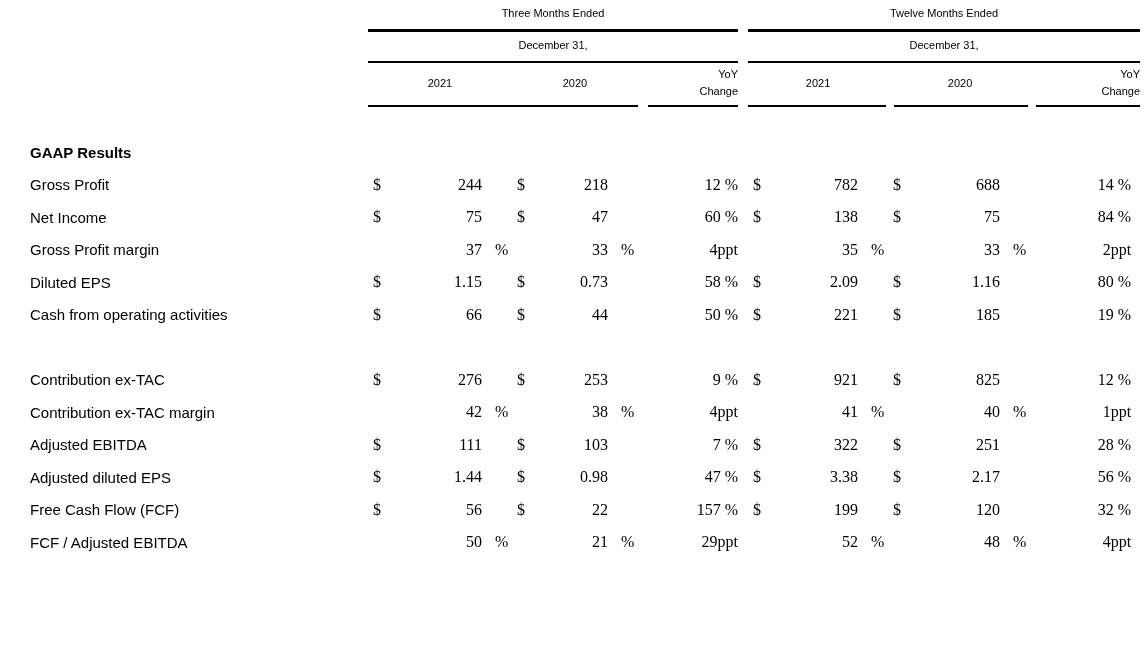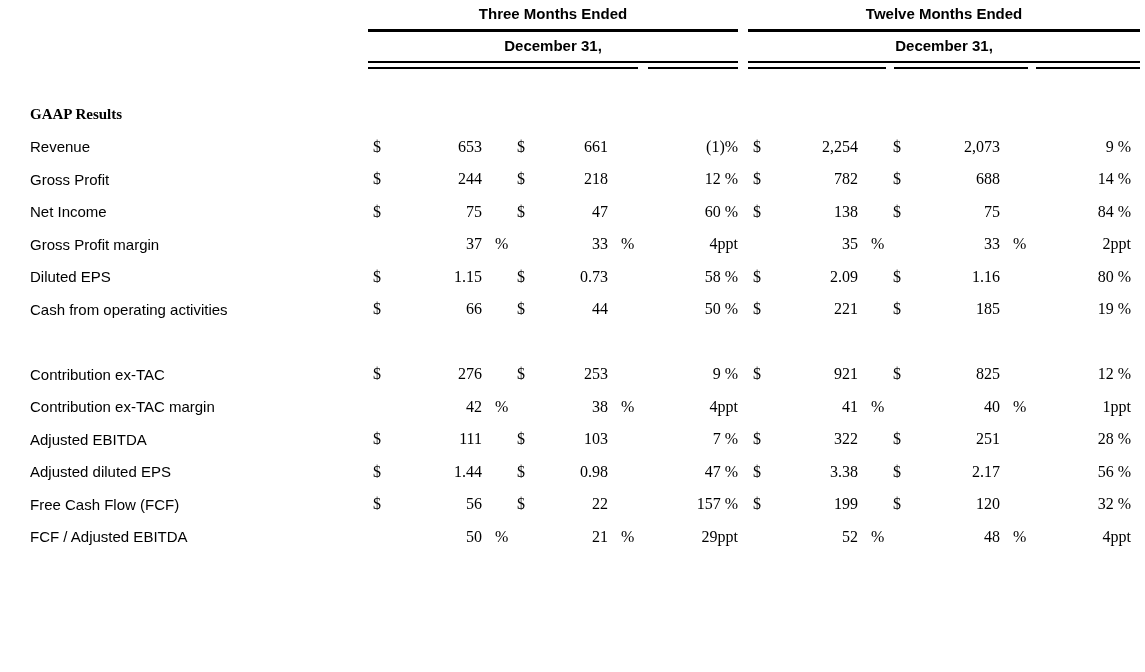--- a/index.html
+++ b/index.html
@@ -11,21 +11,21 @@
   }
   table {
     border-collapse: collapse;
     table-layout: fixed;
     width: 1110px;
     margin-left: 30px;
   }
   td { padding: 0; overflow: hidden; white-space: nowrap; vertical-align: middle; }
 
   
-  thead td { font-weight: bold; font-size: 15px; text-align: center; }
+  thead td { font-weight: normal; font-size: 11px; text-align: center; }
   tr.r-top td   { height: 26px; }
   tr.r-date td  { height: 26px; }
   tr.r-years td { height: 38px; }
   tr.r-note td  { height: 26px; }
   .yoyh { text-align: right; line-height: 17px; }
 
   
   tr.rule-a td, tr.rule-b td { height: 6px; vertical-align: top; }
   tr.rule-c td { height: 8px; vertical-align: top; }
   .rl { background: #000000; height: 2px; }
@@ -33,21 +33,21 @@
   tr.rule-b .rl { height: 2px; margin-top: 3px; }
   tr.rule-c .rl { height: 2px; margin-top: 3px; }
   .inset-l10 { margin-left: 10px; }
   .inset-l6  { margin-left: 6px; margin-right: 4px; }
   .inset-l4  { margin-left: 4px; }
   .inset-r2  { margin-right: 2px; }
 
   
   tbody tr { height: 32.5px; }
   tbody td.label { font-size: 15px; text-align: left; }
-  tbody tr.section td.label { font-weight: bold; font-family: Liberation Serif, serif; }
+  tbody tr.section td.label { font-weight: bold; }
   tbody tr.section sup { font-size: 10px; }
   td.cur, td.num, td.sfx, td.yoy {
     font-family: "Liberation Serif", serif;
     font-size: 16px;
   }
   td.cur { text-align: left; padding-left: 5px; }
   td.num { text-align: right; padding-right: 2px; }
   td.sfx { text-align: left; padding-left: 11px; }
   td.yoy { text-align: right; }
   td.yoy2 { padding-right: 9px; }
@@ -100,20 +100,36 @@
     <tr class="rule-b">
       <td></td>
       <td colspan="7">
           <div class="rl"></div>
         </td>
       <td></td>
       <td colspan="7">
           <div class="rl"></div>
         </td>
     </tr>
+    <tr class="r-years">
+      <td></td>
+      <td colspan="3">2021</td>
+      <td colspan="3">2020</td>
+      <td class="yoyh">
+        <div>YoY</div>
+        <div>Change</div>
+      </td>
+      <td></td>
+      <td colspan="3">2021</td>
+      <td colspan="3">2020</td>
+      <td class="yoyh">
+        <div>YoY</div>
+        <div>Change</div>
+      </td>
+    </tr>
     <tr class="rule-c">
       <td></td>
       <td colspan="6">
           <div class="rl"></div>
         </td>
       <td>
           <div class="rl inset-l10"></div>
         </td>
       <td></td>
       <td colspan="3">
@@ -130,38 +146,20 @@
       <td></td>
       <td colspan="15"></td>
     </tr>
   </thead>
   <tbody>
       <tr class="section">
         <td class="label">GAAP Results</td>
         <td colspan="15"></td>
       </tr>
       <tr class="data">
-        <td class="label">Revenue</td>
-        <td class="cur">$</td>
-        <td class="num">653</td>
-        <td class="sfx"></td>
-        <td class="cur">$</td>
-        <td class="num">661</td>
-        <td class="sfx"></td>
-        <td class="yoy">(1)%</td>
-        <td class="gap"></td>
-        <td class="cur">$</td>
-        <td class="num">2,254</td>
-        <td class="sfx"></td>
-        <td class="cur">$</td>
-        <td class="num">2,073</td>
-        <td class="sfx"></td>
-        <td class="yoy yoy2">9 %</td>
-      </tr>
-      <tr class="data">
         <td class="label">Gross Profit</td>
         <td class="cur">$</td>
         <td class="num">244</td>
         <td class="sfx"></td>
         <td class="cur">$</td>
         <td class="num">218</td>
         <td class="sfx"></td>
         <td class="yoy">12 %</td>
         <td class="gap"></td>
         <td class="cur">$</td>

